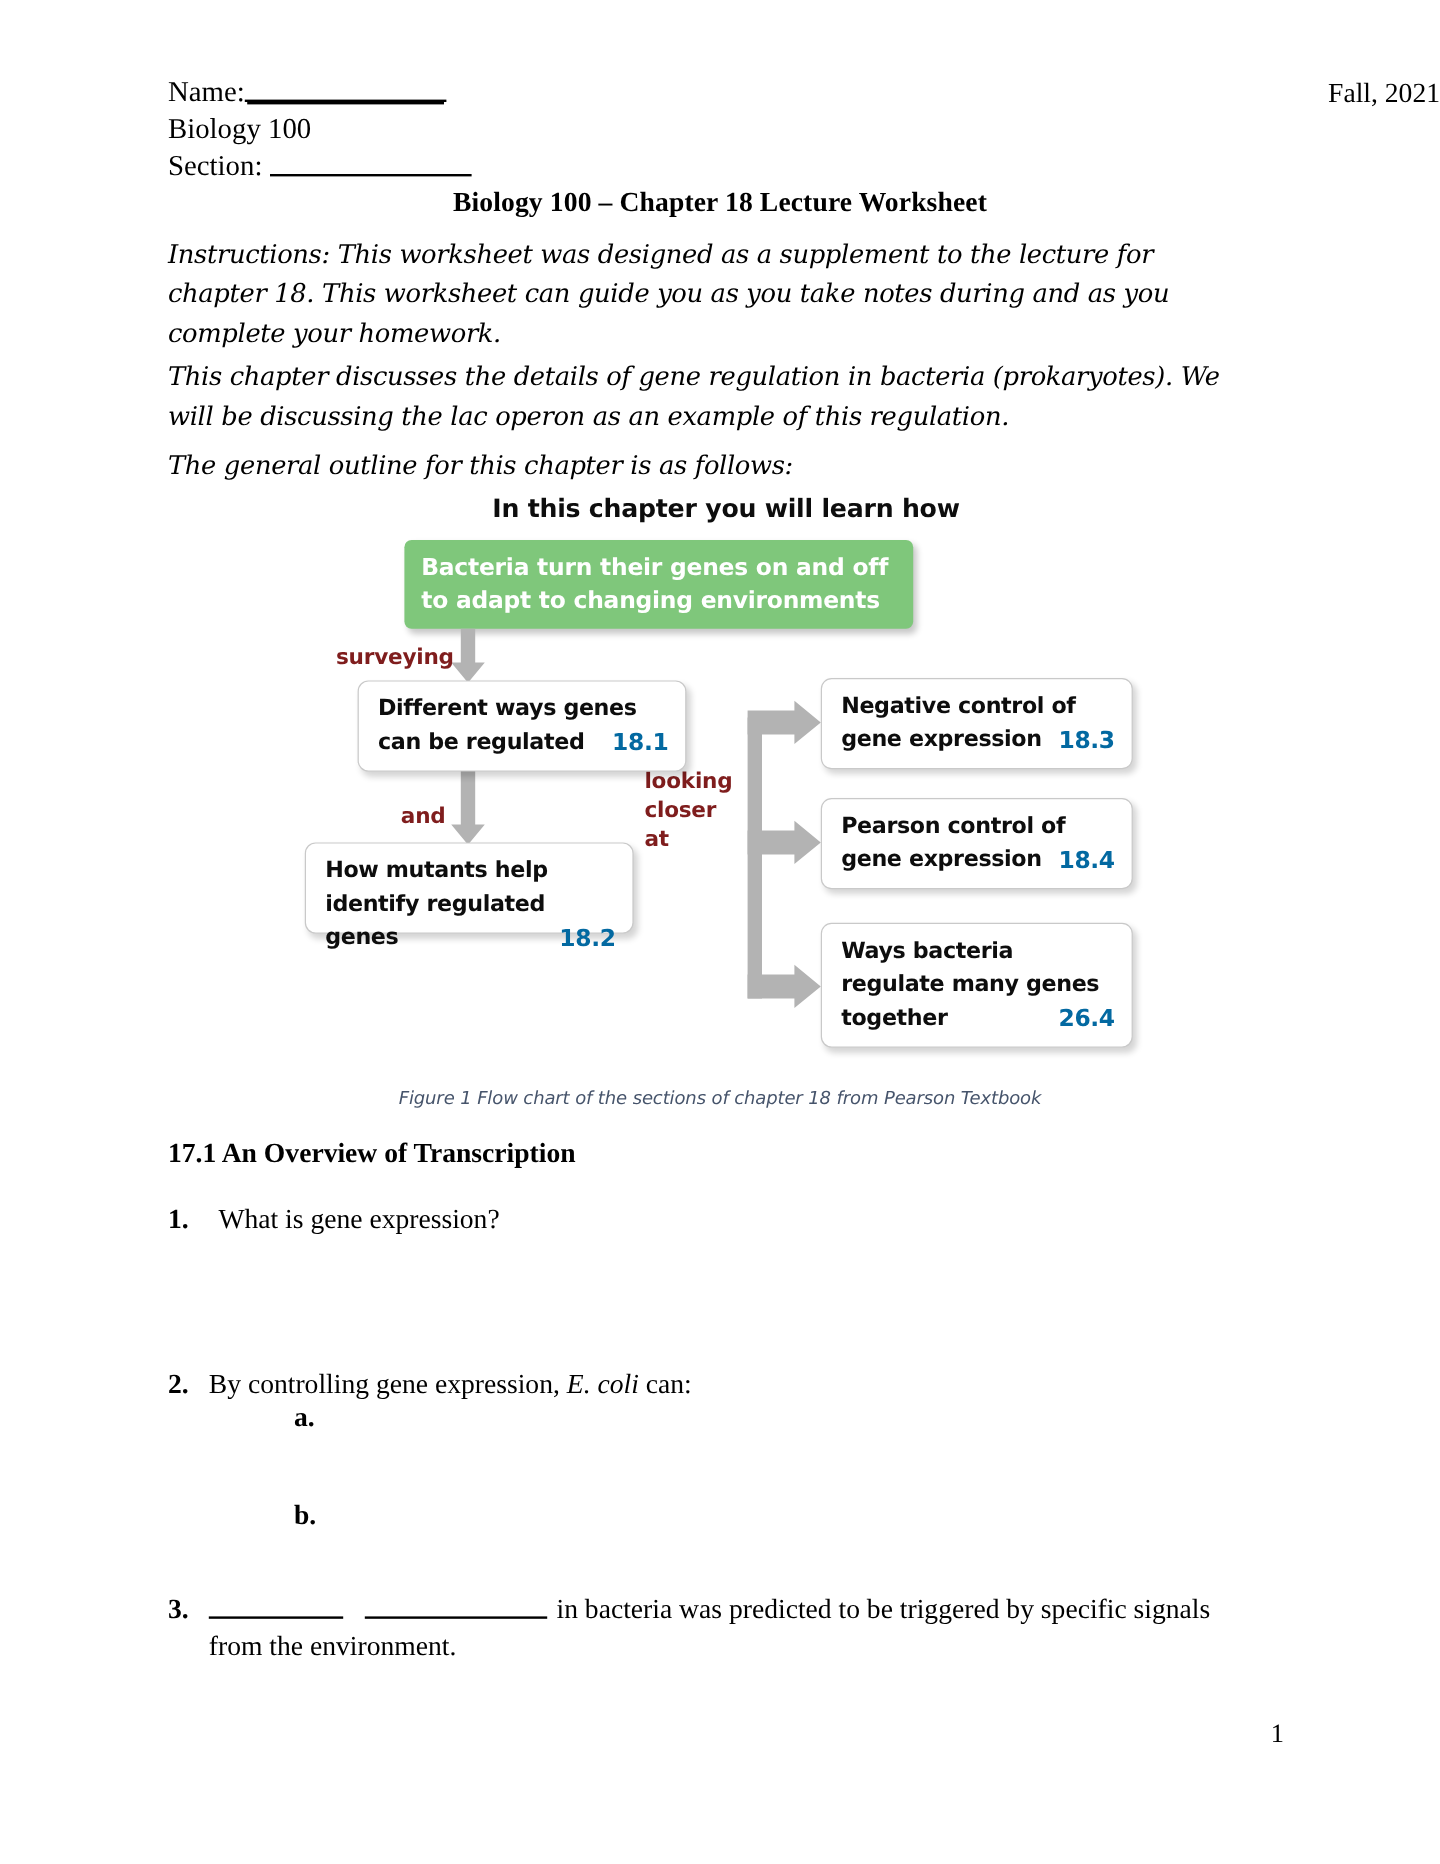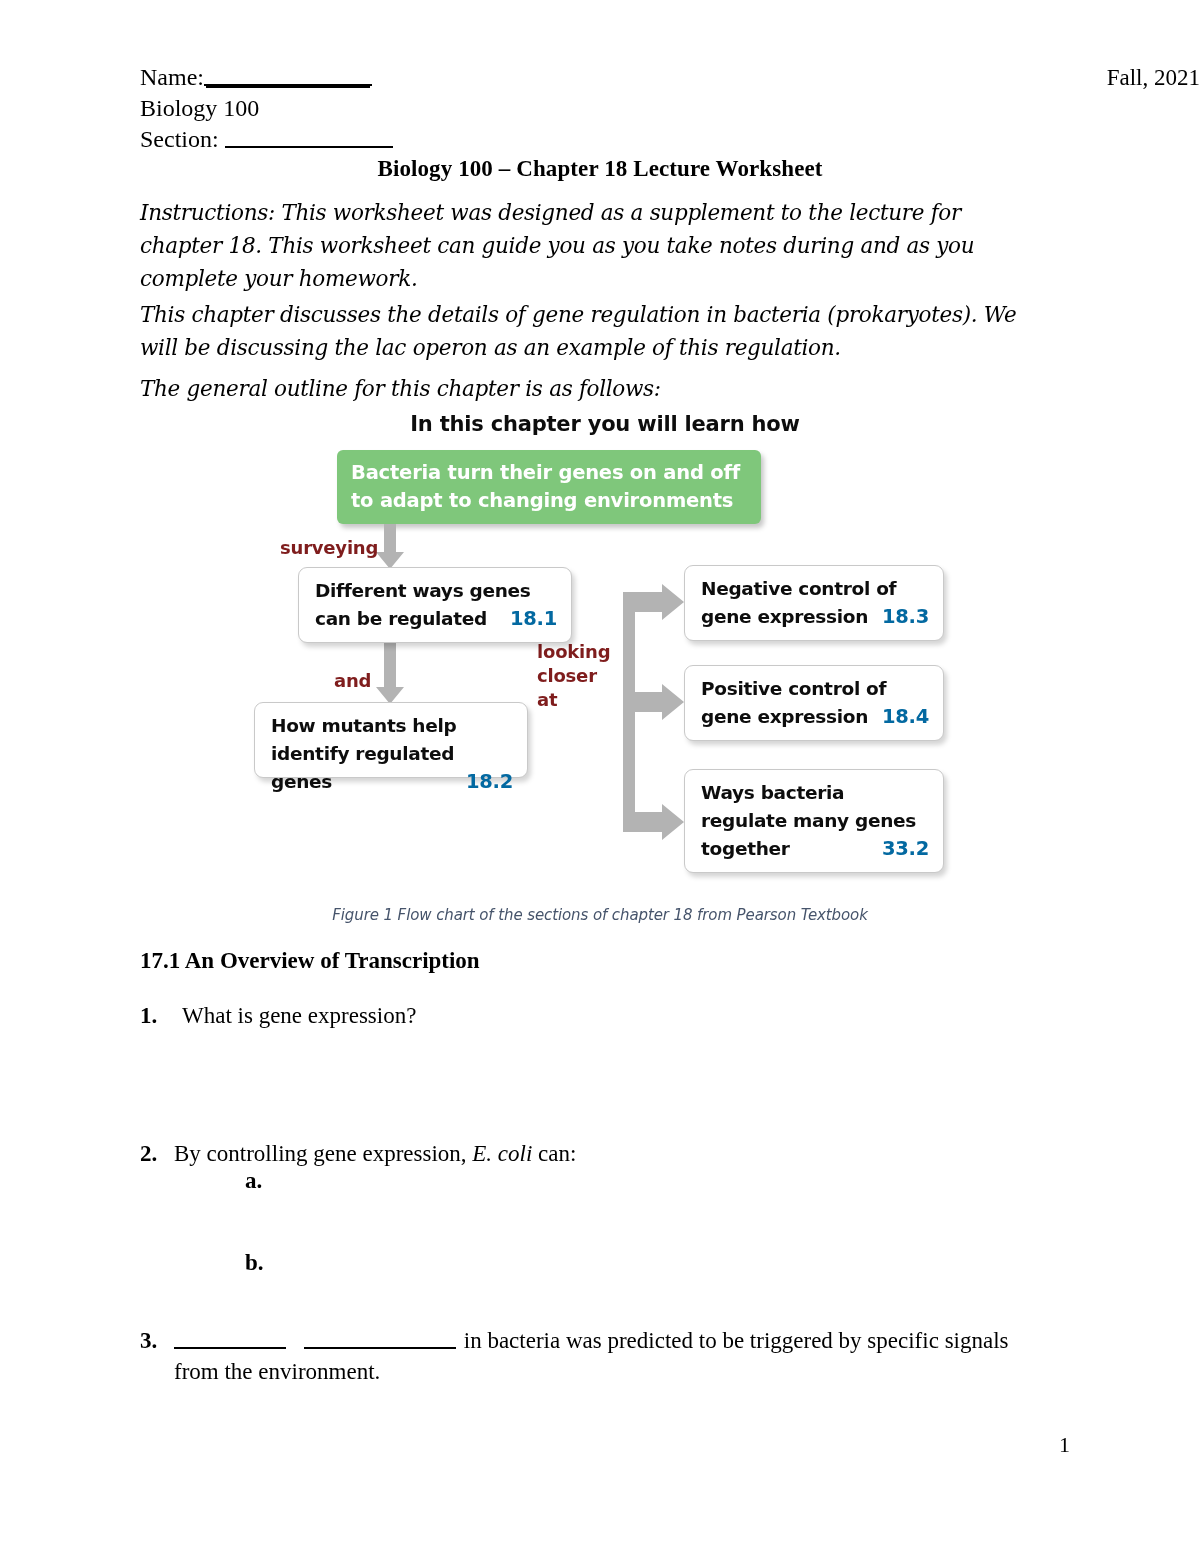--- a/index.html
+++ b/index.html
@@ -313,29 +313,29 @@
 
     <div class="node n183">
       <div class="node-txt">
         <span>Negative control of gene expression</span>
         <span class="sect-num num-right">18.3</span>
       </div>
     </div>
 
     <div class="node n184">
       <div class="node-txt">
-        <span>Positive control of gene expression</span>
+        <span>Pearson control of gene expression</span>
         <span class="sect-num num-right">18.4</span>
       </div>
     </div>
 
     <div class="node n185">
       <div class="node-txt">
         <span>Ways bacteria regulate many genes together</span>
-        <span class="sect-num num-right">33.2</span>
+        <span class="sect-num num-right">26.4</span>
       </div>
     </div>
   </div>
 
   <div class="caption">Figure 1 Flow chart of the sections of chapter 18 from Pearson Textbook</div>
 
   <div class="sec-heading">17.1 An Overview of Transcription</div>
 
   <div class="q q1">
     <span class="q-num">1.</span>

